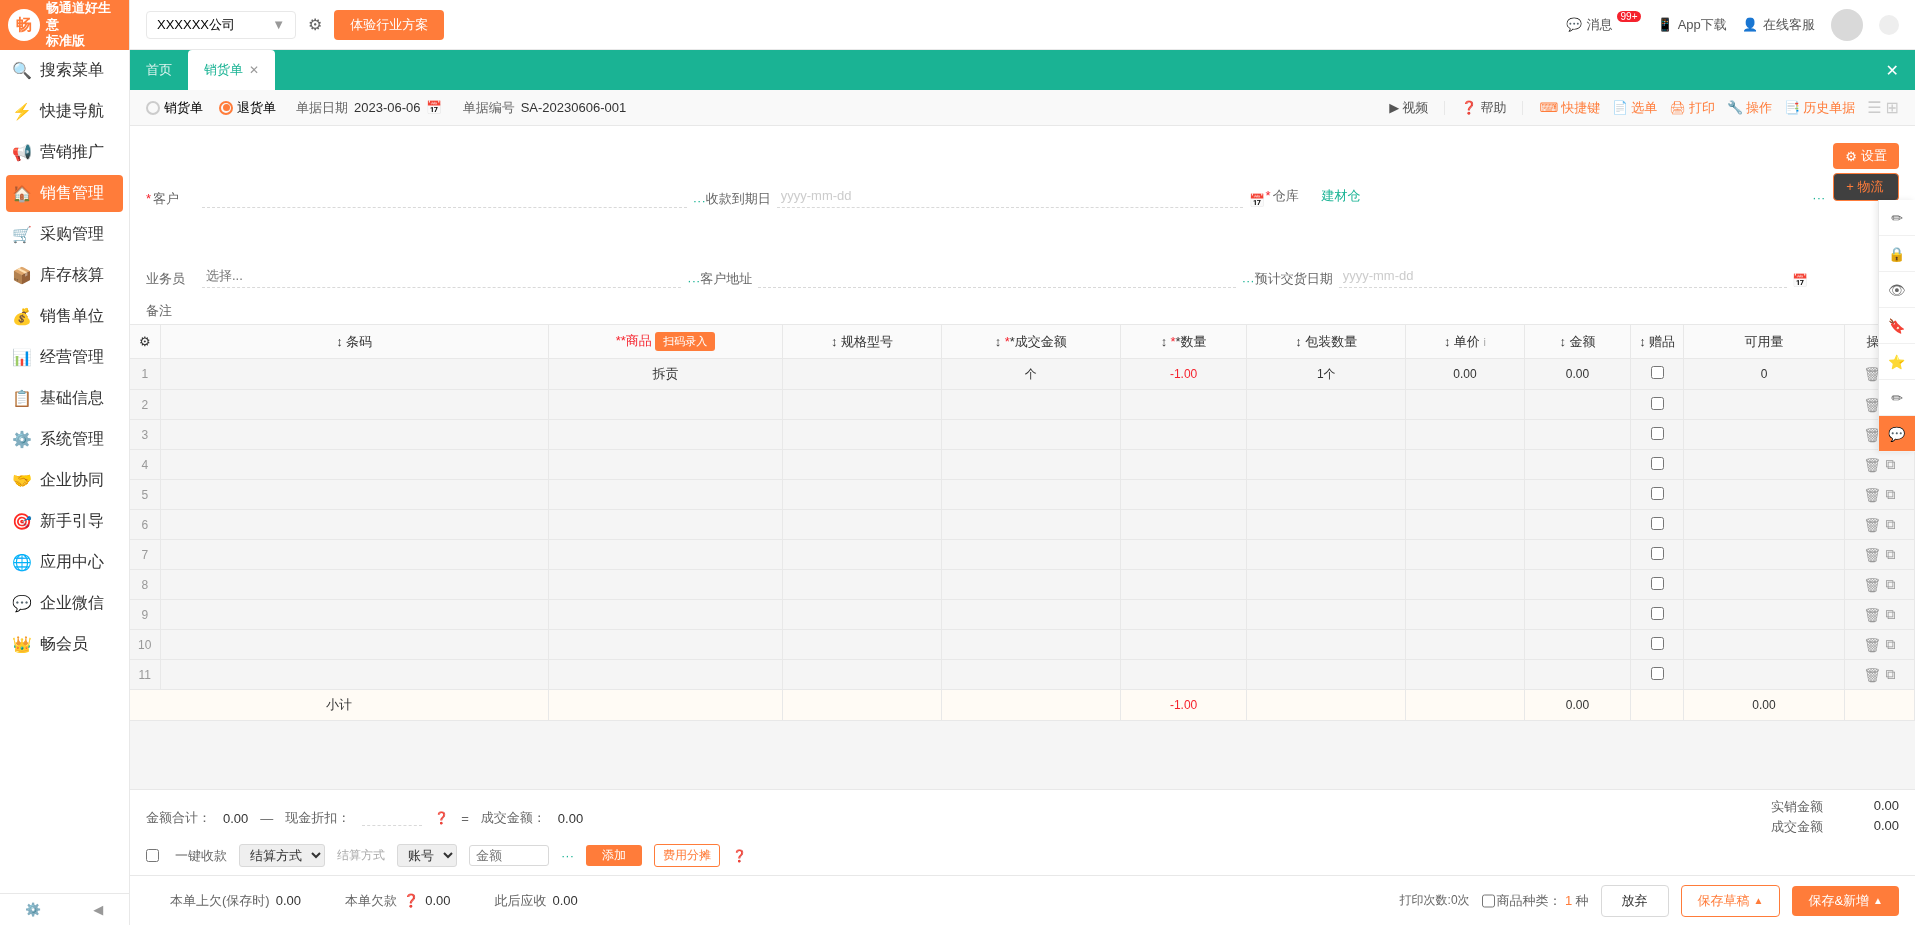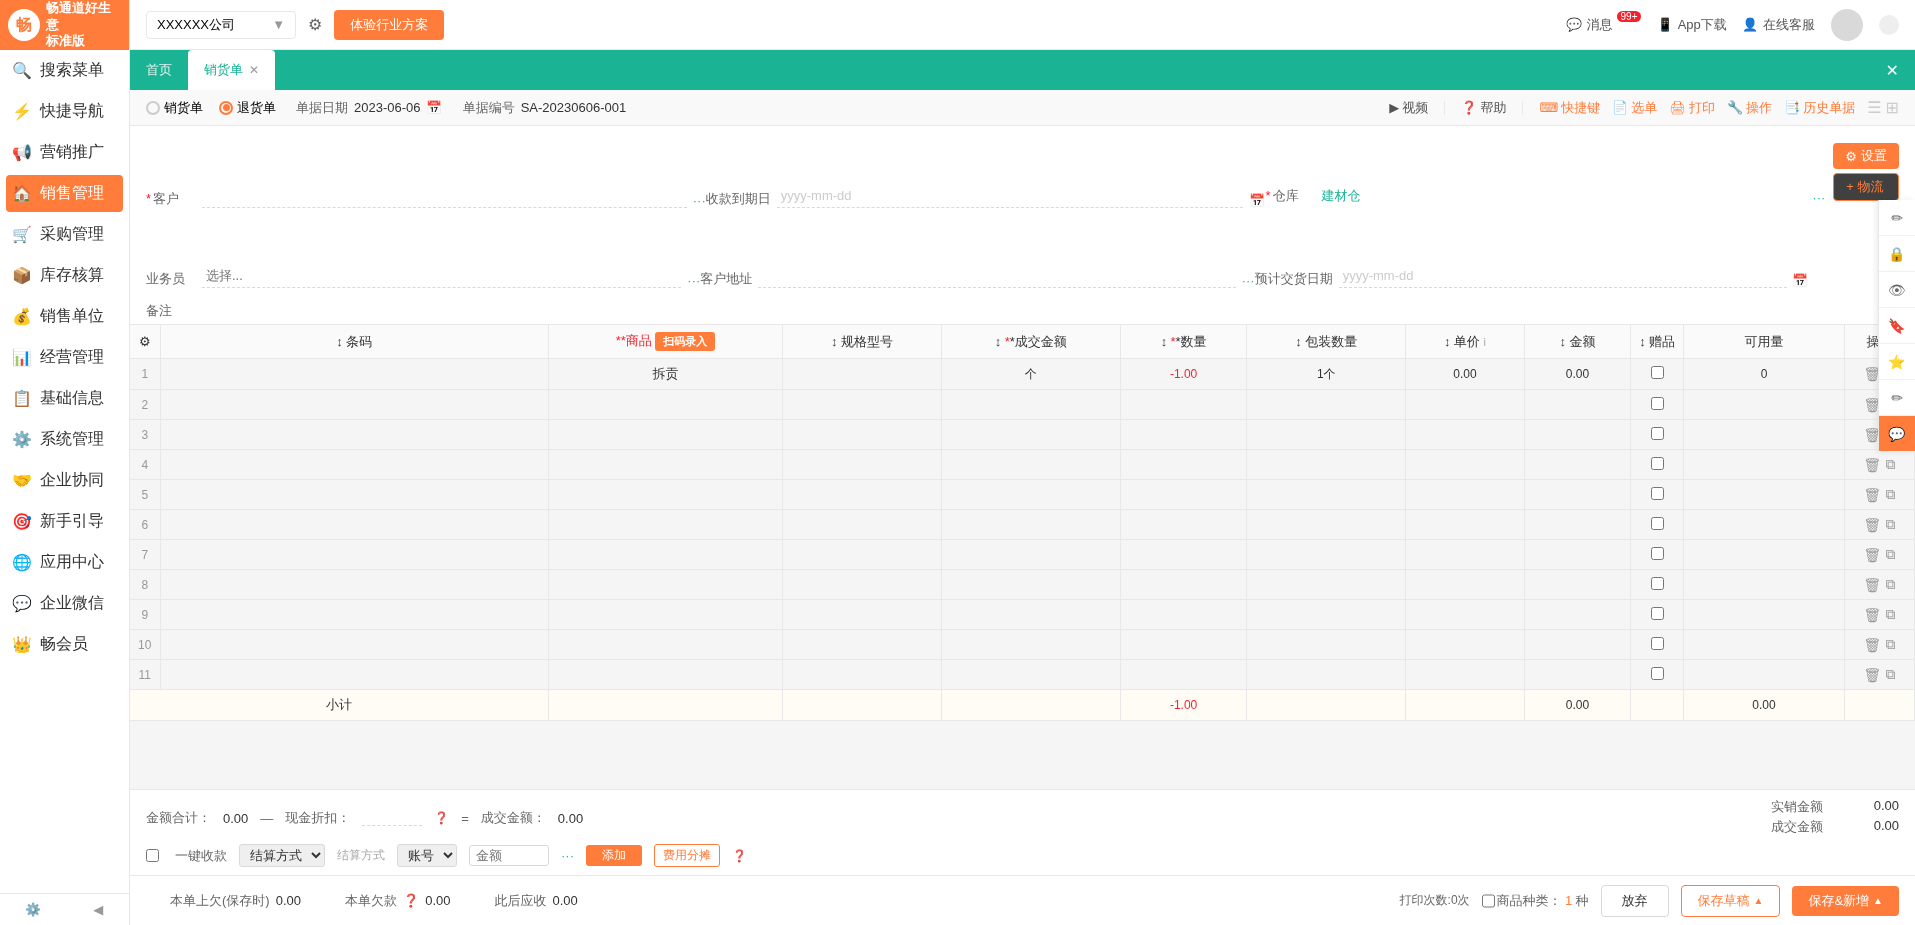--- a/index.html
+++ b/index.html
@@ -69,21 +69,21 @@
     .action-btn-outline { background: #404040; color: #ff7c3a; border: 1px solid #ff7c3a; padding: 4px 12px; border-radius: 4px; cursor: pointer; font-size: 12px; display: flex; align-items: center; gap: 4px; }
     .remark-row { padding: 4px 16px; color: #666; font-size: 12px; }
 
     
     .table-container { flex: 1; overflow-y: auto; border-top: 1px solid #e8e8e8; }
     .data-table { width: 100%; border-collapse: collapse; }
     .data-table th { background: #fafafa; border-bottom: 1px solid #e8e8e8; border-right: 1px solid #e8e8e8; padding: 7px 8px; color: #333; font-weight: 500; white-space: nowrap; text-align: center; font-size: 12px; }
     .data-table td { border-bottom: 1px solid #e8e8e8; border-right: 1px solid #e8e8e8; padding: 6px 8px; color: #333; font-size: 12px; text-align: center; }
     .data-table .row-num { color: #999; width: 30px; }
     .data-table .red-text { color: #f5222d; }
-    .scan-btn { background: #ff7c3a; color: #fff; border: none; padding: 2px 8px; border-radius: 3px; cursor: pointer; font-size: 11px; font-weight: bold; }
+    .scan-btn { background: #ff7c3a; color: #fff; border: none; padding: 2px 8px; border-radius: 3px; cursor: pointer; font-size: 11px; }
     .info-icon { color: #aaa; font-size: 11px; }
     .checkbox-cell { width: 30px; text-align: center; }
     .action-cell { display: flex; gap: 4px; justify-content: center; }
     .action-icon-btn { background: none; border: none; cursor: pointer; color: #999; font-size: 14px; }
     .subtotal-row td { background: #fffbf5; font-weight: 500; }
 
     
     .bottom-summary { background: #fff; border-top: 1px solid #e8e8e8; padding: 8px 16px; flex-shrink: 0; }
     .summary-line1 { display: flex; align-items: center; gap: 12px; margin-bottom: 6px; }
     .summary-line2 { display: flex; align-items: center; gap: 12px; }

